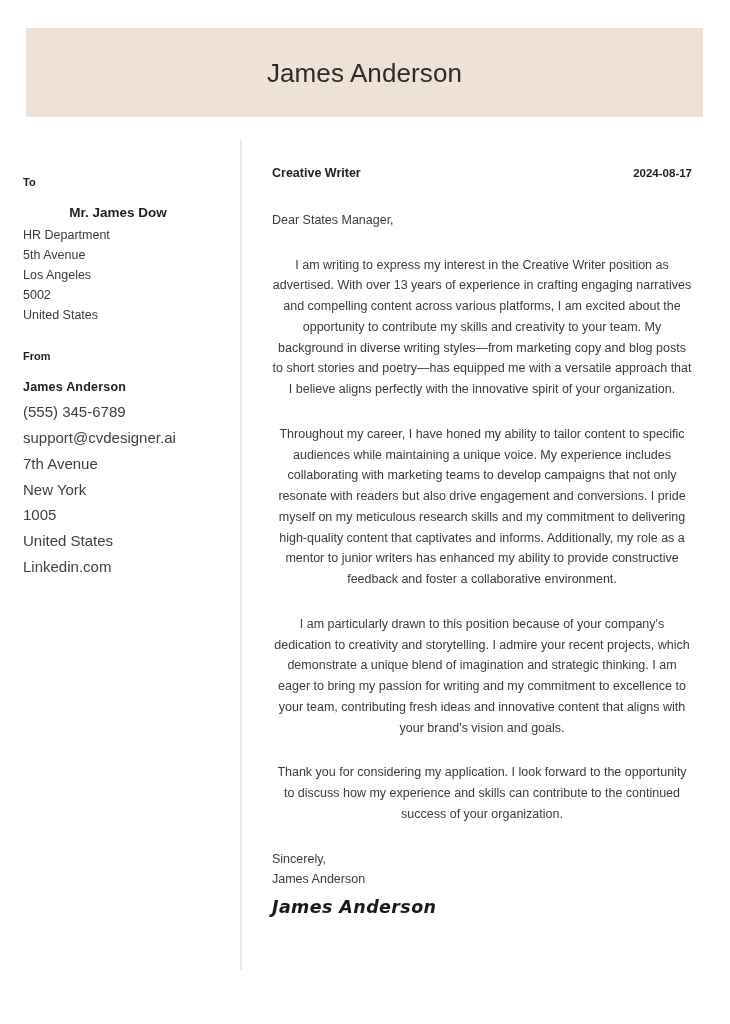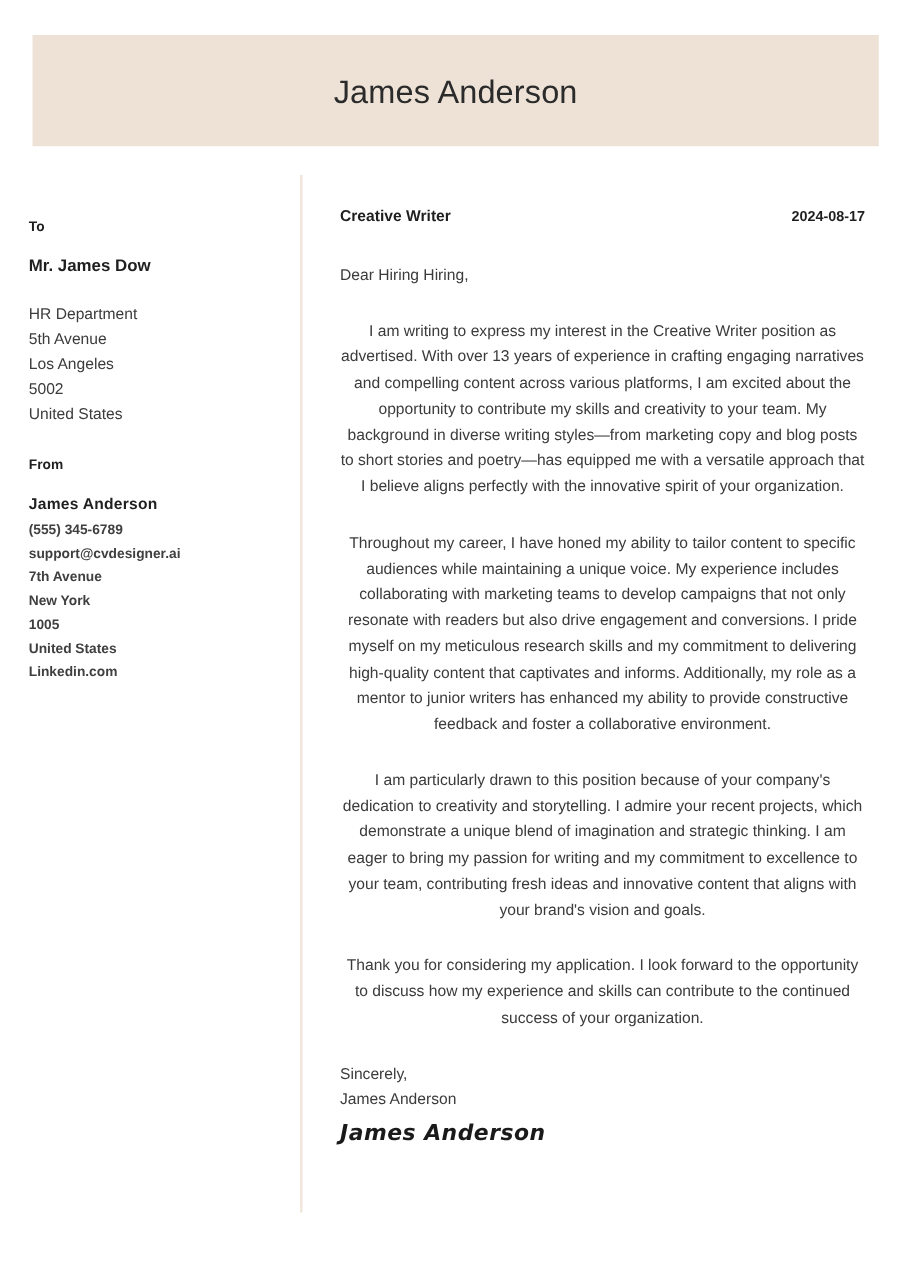--- a/index.html
+++ b/index.html
@@ -65,39 +65,40 @@
     font-weight: bold;
     color: #1f1f1f;
     margin-bottom: 14px;
     line-height: 1.2;
   }
   .addr-name {
     font-size: 13.5px;
     font-weight: bold;
     color: #1f1f1f;
     line-height: 1.55;
-    margin-bottom: 17px;
+    margin-bottom: 1px;
+    text-align: center;
   }
   .addr-line-lg {
     font-size: 12.5px;
     font-weight: 400;
     color: #3b3b3b;
     line-height: 1.6;
   }
   .addr-name-sm {
     font-size: 12.5px;
     font-weight: bold;
     color: #1f1f1f;
     line-height: 1.6;
     margin-bottom: 2px;
     letter-spacing: 0.2px;
   }
   .addr-line-sm {
-    font-size: 11px;
-    font-weight: 700;
+    font-size: 15px;
+    font-weight: 400;
     color: #3f3f3f;
     line-height: 1.72;
   }
   .from-block {
     margin-top: 25px;
   }
 
   
   .letter {
     position: absolute;
@@ -190,21 +191,21 @@
 
   </div>
 
   <div class="letter">
 
     <div class="letter-head">
       <div class="job-title">Creative Writer</div>
       <div class="letter-date">2024-08-17</div>
     </div>
 
-    <div class="salutation">Dear Hiring Hiring,</div>
+    <div class="salutation">Dear States Manager,</div>
 
     <div class="para">I am writing to express my interest in the Creative Writer position as advertised. With over 13 years of experience in crafting engaging narratives and compelling content across various platforms, I am excited about the opportunity to contribute my skills and creativity to your team. My background in diverse writing styles—from marketing copy and blog posts to short stories and poetry—has equipped me with a versatile approach that I believe aligns perfectly with the innovative spirit of your organization.</div>
     <div class="para">Throughout my career, I have honed my ability to tailor content to specific audiences while maintaining a unique voice. My experience includes collaborating with marketing teams to develop campaigns that not only resonate with readers but also drive engagement and conversions. I pride myself on my meticulous research skills and my commitment to delivering high-quality content that captivates and informs. Additionally, my role as a mentor to junior writers has enhanced my ability to provide constructive feedback and foster a collaborative environment.</div>
     <div class="para">I am particularly drawn to this position because of your company's dedication to creativity and storytelling. I admire your recent projects, which demonstrate a unique blend of imagination and strategic thinking. I am eager to bring my passion for writing and my commitment to excellence to your team, contributing fresh ideas and innovative content that aligns with your brand's vision and goals.</div>
     <div class="para">Thank you for considering my application. I look forward to the opportunity to discuss how my experience and skills can contribute to the continued success of your organization.</div>
 
     <div class="closing-block">
       <div class="closing-line">Sincerely,</div>
       <div class="closing-line">James Anderson</div>
     </div>

